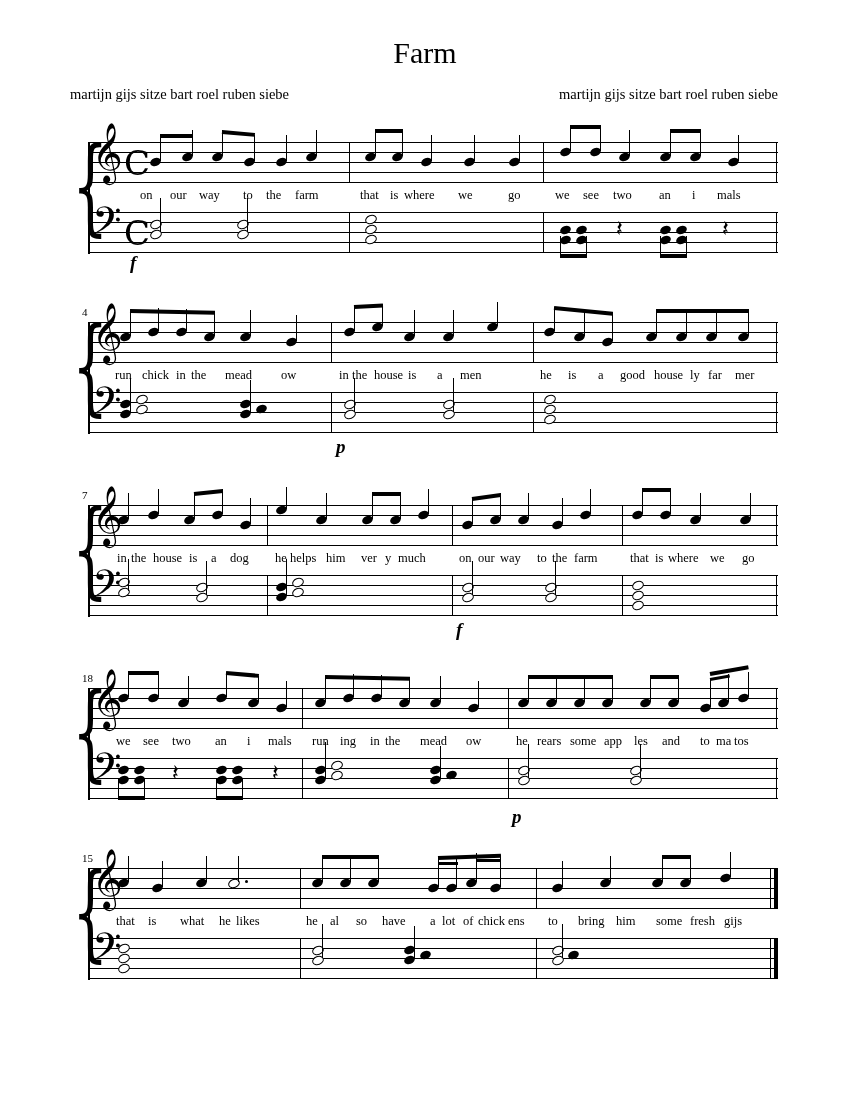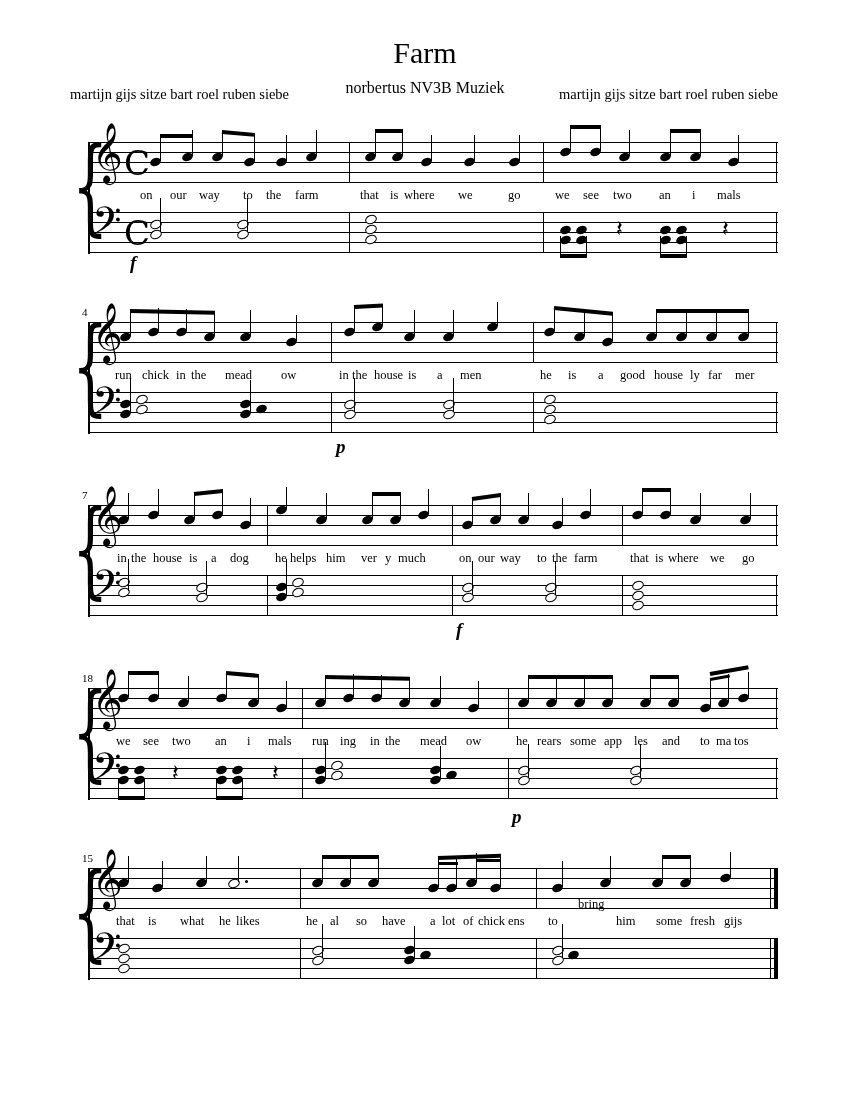--- a/index.html
+++ b/index.html
@@ -94,21 +94,20 @@
     position:absolute;font-style:italic;font-weight:bold;
     font-family:"Liberation Serif",serif;font-size:19px;
   }
 </style>
 </head>
 <body>
 
 <div class="page">
 
   <div class="title">Farm</div>
-  <div class="subtitle">norbertus NV3B Muziek</div>
   <div class="credit-left">martijn gijs sitze bart roel ruben siebe</div>
   <div class="credit-right">martijn gijs sitze bart roel ruben siebe</div>
 
   <div class="system" style="top:140px;">
 
     <div class="brace" style="top:-6px;">{</div>
     <div class="left-bar" style="top:2px;height:112px;"></div>
 
     <div class="staff" style="top:2px;">
       <div class="line"></div>
@@ -722,20 +721,20 @@
     <div class="lyric" style="left:330px;top:48px;">al</div>
     <div class="lyric" style="left:356px;top:48px;">so</div>
     <div class="lyric" style="left:382px;top:48px;">have</div>
     <div class="lyric" style="left:430px;top:48px;">a</div>
     <div class="lyric" style="left:442px;top:48px;">lot</div>
     <div class="lyric" style="left:463px;top:48px;">of</div>
     <div class="lyric" style="left:478px;top:48px;">chick</div>
     <div class="lyric" style="left:508px;top:48px;">ens</div>
 
     <div class="lyric" style="left:548px;top:48px;">to</div>
-    <div class="lyric" style="left:578px;top:31px;">bring</div>
+    <div class="lyric" style="left:578px;top:48px;">bring</div>
     <div class="lyric" style="left:616px;top:48px;">him</div>
     <div class="lyric" style="left:656px;top:48px;">some</div>
     <div class="lyric" style="left:690px;top:48px;">fresh</div>
     <div class="lyric" style="left:724px;top:48px;">gijs</div>
   </div>
 
 </div>
 
 </body></html>

